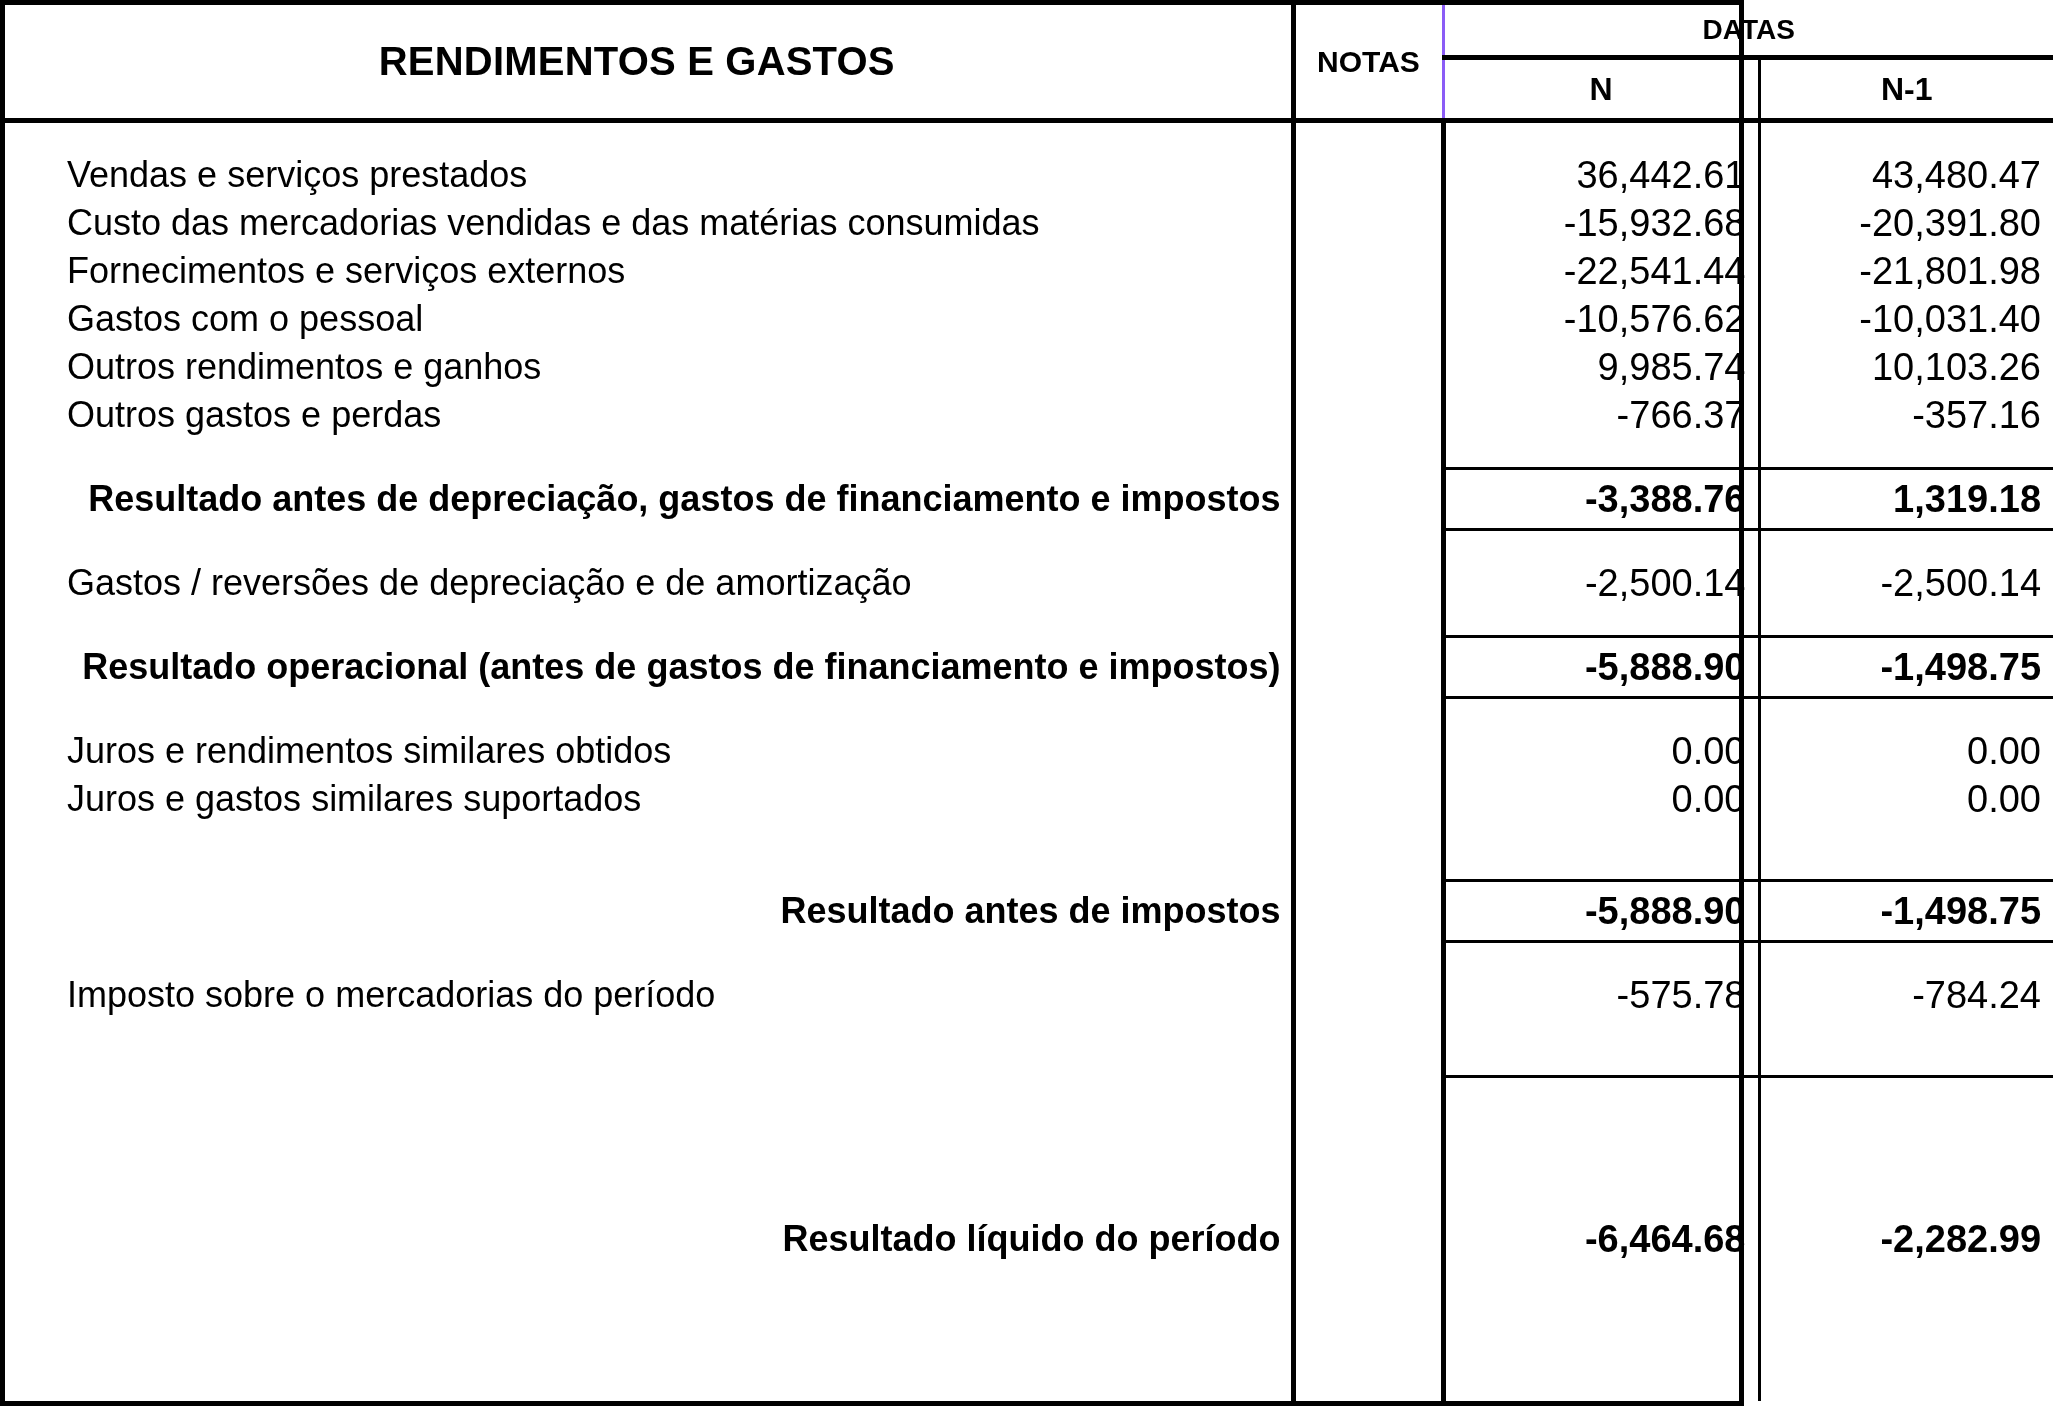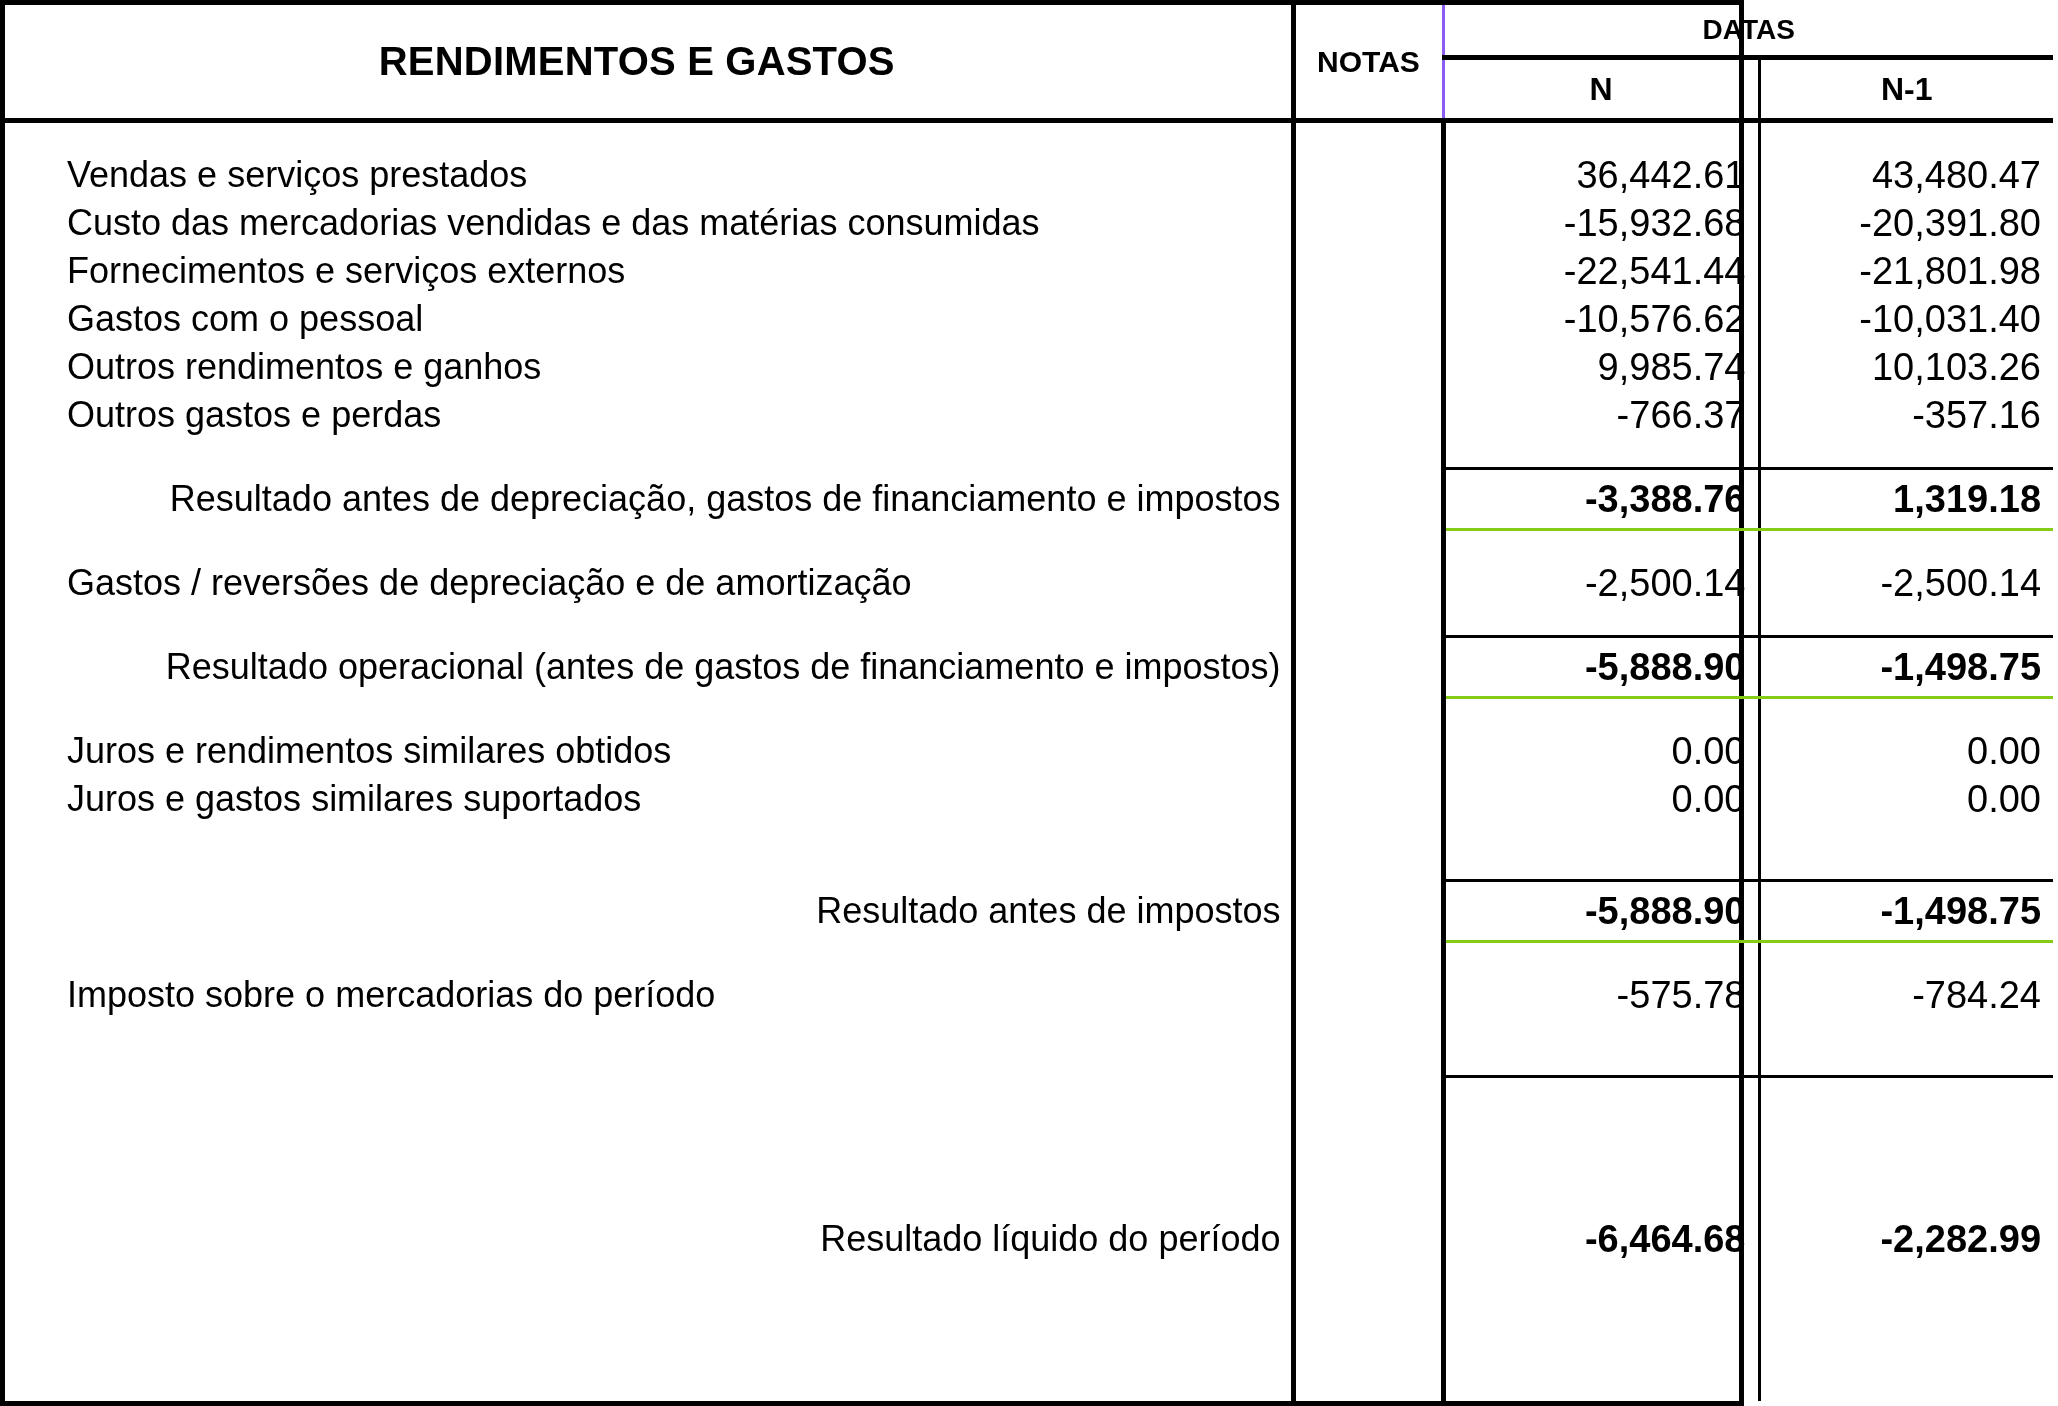--- a/index.html
+++ b/index.html
@@ -76,40 +76,40 @@
 
   
   td.label {
     font-size: 36px;
     padding-left: 62px;
     vertical-align: middle;
     border-right: 5px solid #000;
     white-space: nowrap;
   }
   td.label.total {
-    font-weight: normal;
+    font-weight: bold;
     text-align: right;
     padding-left: 16px;
     padding-right: 10px;
   }
   td.notas {
     border-right: 5px solid #000;
   }
   td.num {
     font-size: 38px;
     text-align: right;
     padding-right: 12px;
     vertical-align: middle;
     white-space: nowrap;
   }
   td.num.colN  { border-right: 3px solid #000; }
   td.num.bold  { font-weight: bold; }
 
   
-  tr.totalrow td.num { border-top: 3px solid #000; border-bottom: 3px solid #84cc16; }
+  tr.totalrow td.num { border-top: 3px solid #000; border-bottom: 3px solid #000000; }
   tr.lastrow  td.num { border-top: 3px solid #000; border-bottom: none; }
 
   tr.spacer td { height: 26px; }
   tr.data td   { height: 46px; }
   tr.totalrow td { height: 56px; }
 </style>
 </head>
 <body>
 
 <div id="sheet">

